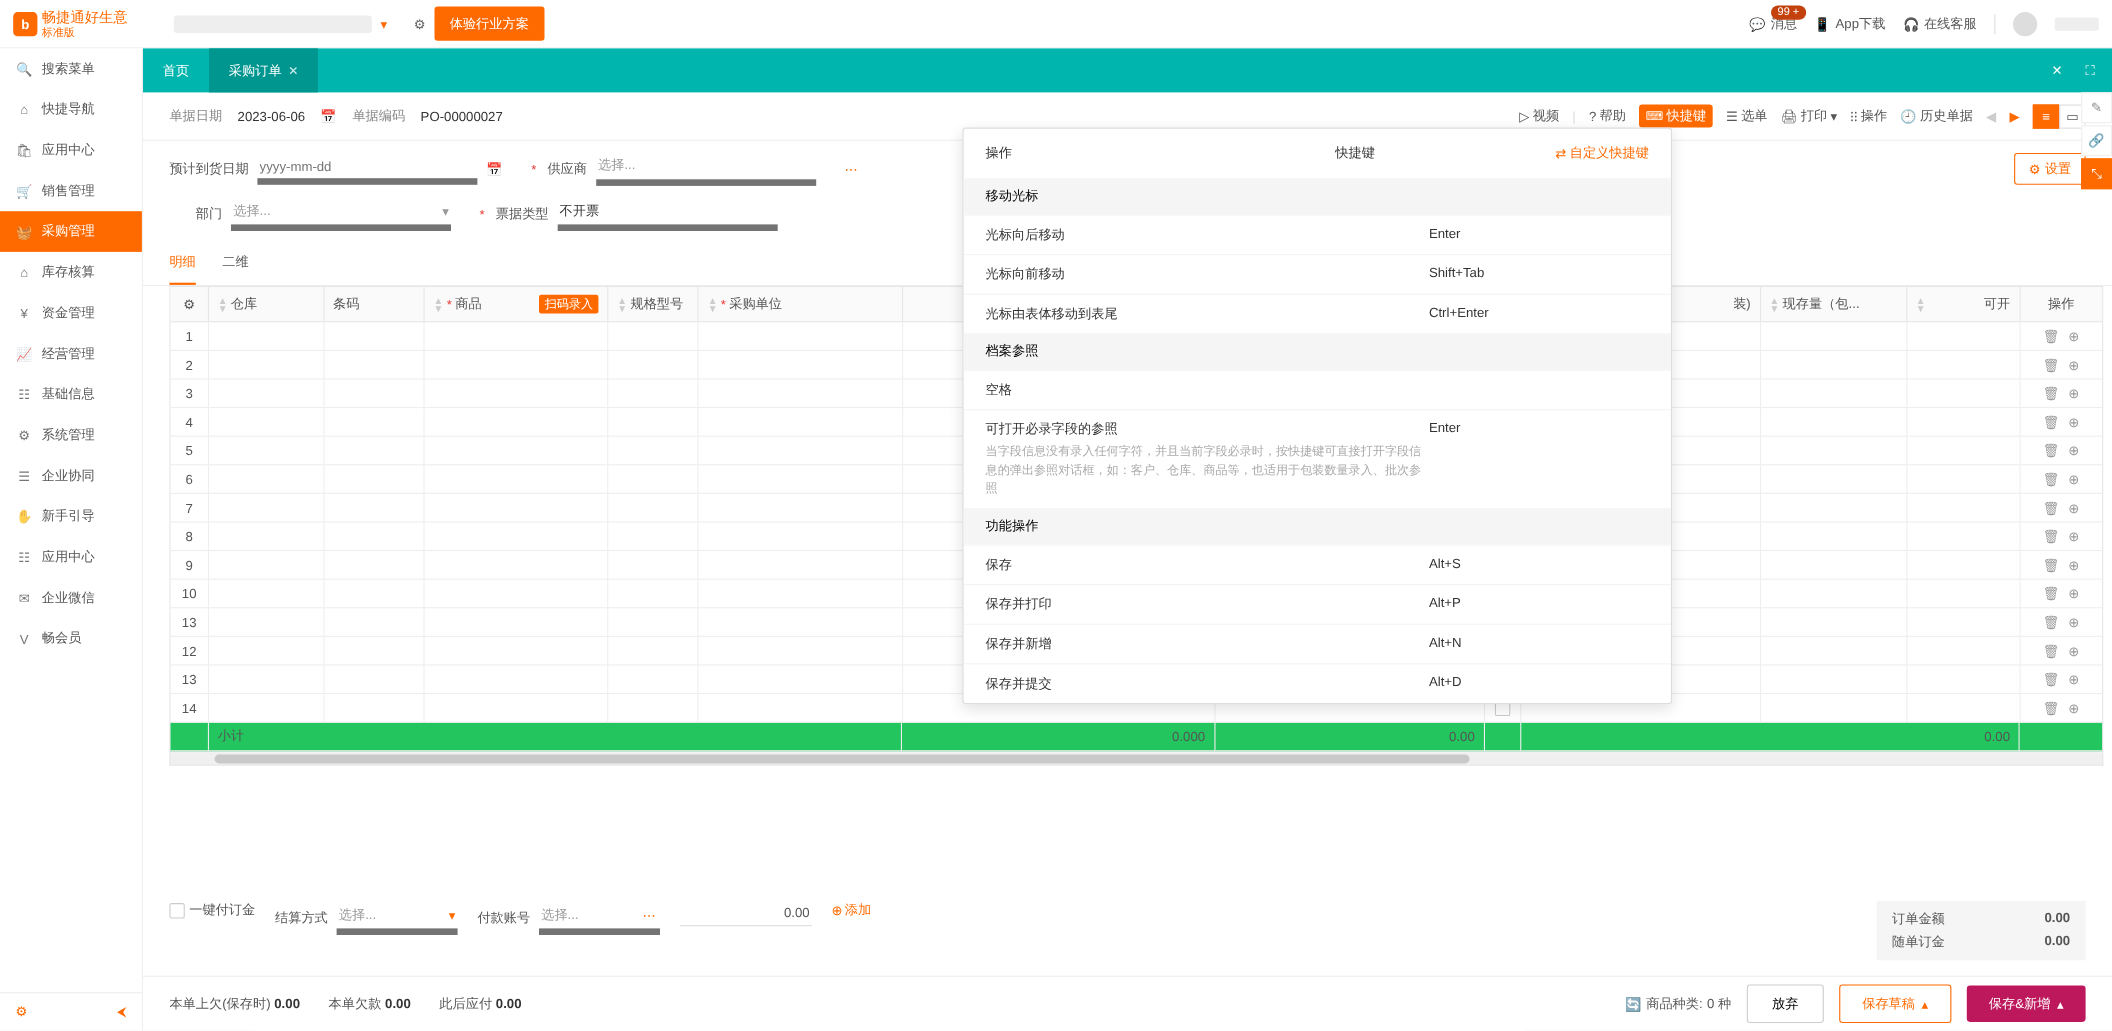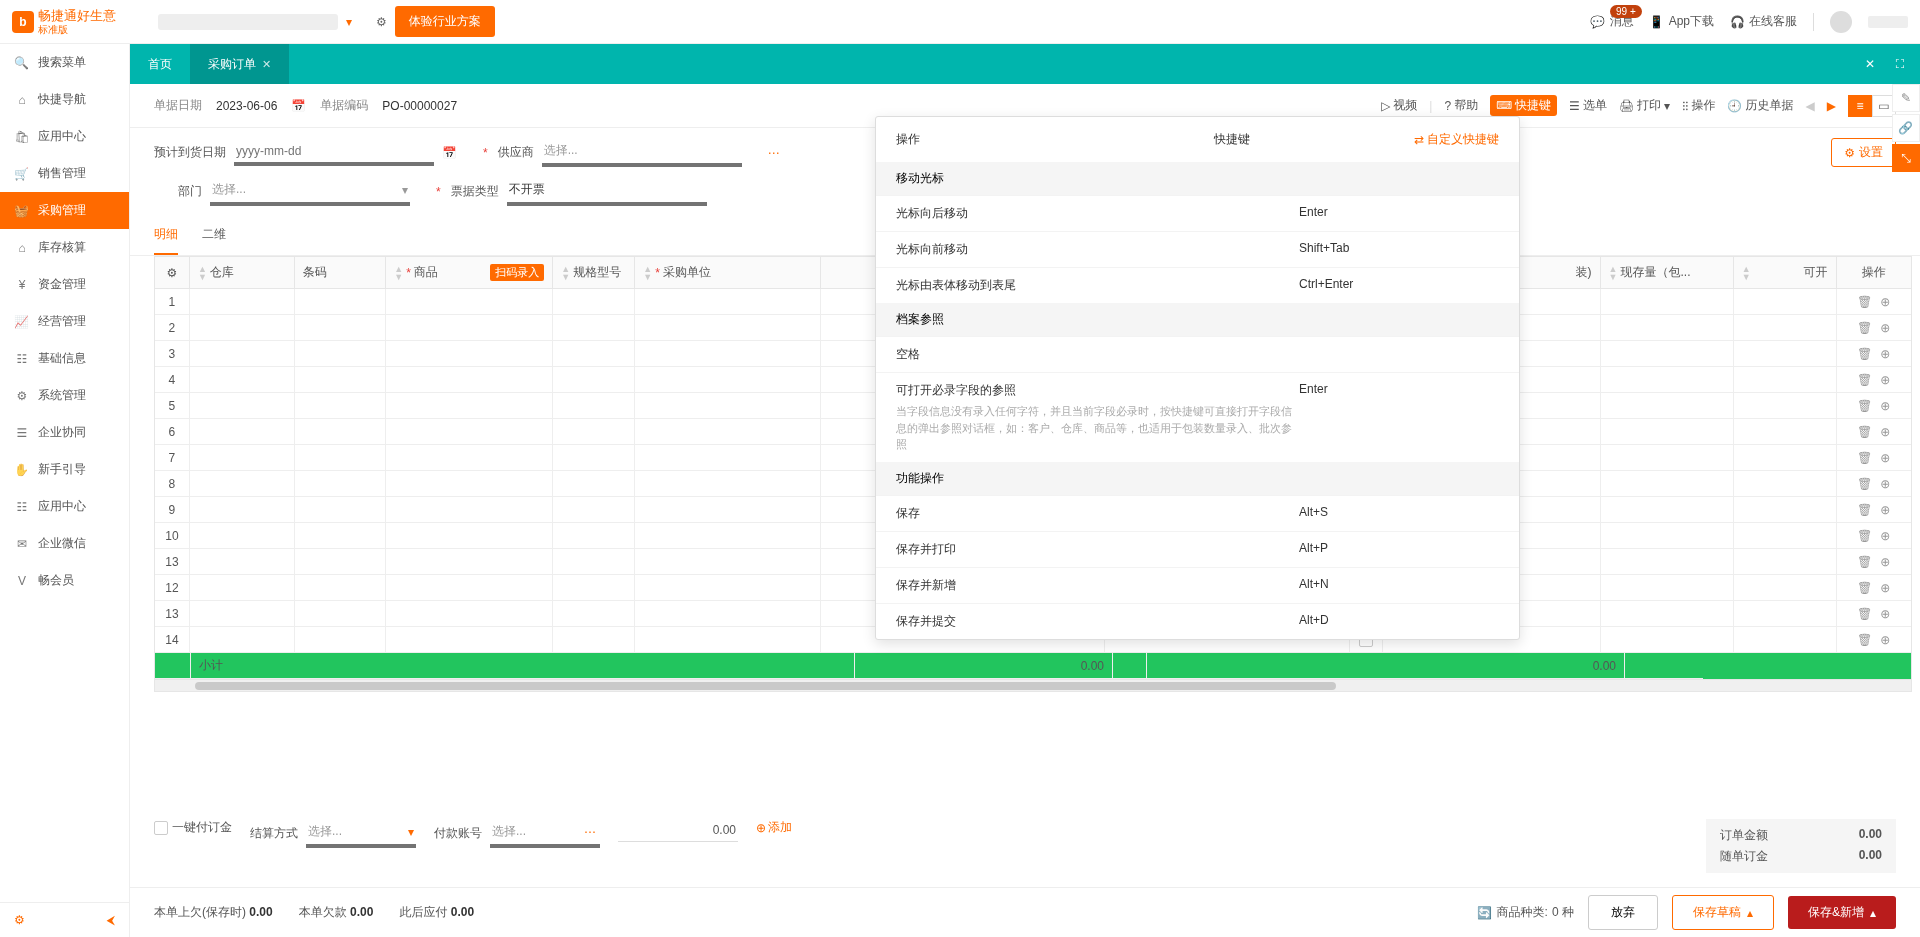--- a/index.html
+++ b/index.html
@@ -36,21 +36,21 @@
 .tb-val{color:#333}
 .cal{color:#ff6a00}
 .toolbar-right{margin-left:auto;display:flex;align-items:center;gap:12px;color:#555}
 .tr-link{display:flex;align-items:center;gap:3px;cursor:pointer}
 .kbd-badge{background:#ff6a00;color:#fff;padding:2px 6px;border-radius:3px;font-size:11px}
 .viewbtn{border:1px solid #ddd;width:24px;height:22px;display:flex;align-items:center;justify-content:center;cursor:pointer}
 .viewbtn.active{background:#ff6a00;color:#fff;border-color:#ff6a00}
 .formrow{display:flex;align-items:center;padding:10px 24px;gap:26px;color:#555}
 .frm{display:flex;align-items:center;gap:8px}
 .req{color:#e8403a;margin-right:2px}
-.frm input,.sel{border:none;border-bottom:4px solid #737373;padding:4px 2px;width:200px;color:#999;background:transparent}
+.frm input,.sel{border:none;border-bottom:6px solid #737373;padding:4px 2px;width:200px;color:#999;background:transparent}
 .sel{display:inline-flex;align-items:center;justify-content:space-between;width:200px}
 .more{color:#ff6a00;letter-spacing:2px}
 .setbtn{border:1px solid #ff6a00;color:#ff6a00;padding:5px 12px;border-radius:3px;margin-left:auto;display:flex;align-items:center;gap:4px;cursor:pointer}
 .subtabs{display:flex;padding:0 24px;gap:24px;border-bottom:1px solid #eee}
 .subtab{padding:10px 0;color:#555;cursor:pointer}
 .subtab.active{color:#ff6a00;border-bottom:2px solid #ff6a00}
 .gridwrap{flex:1;overflow:hidden;padding:0 8px 0 24px;position:relative}
 .grid{border:1px solid #e6e6e6;width:100%}
 .ghead{display:flex;background:#fafafa;border-bottom:1px solid #e6e6e6;height:32px;align-items:center}
 .gh{border-right:1px solid #e6e6e6;padding:0 8px;display:flex;align-items:center;gap:3px;color:#555;height:100%}
@@ -68,21 +68,21 @@
 .lowform .sel,.lowform input{width:110px}
 .add{color:#ff6a00;display:flex;align-items:center;gap:2px;cursor:pointer}
 .totals{margin-left:auto;background:#f5f5f5;padding:6px 14px;min-width:190px}
 .totrow{display:flex;justify-content:space-between;padding:2px 0}
 .totrow .v{font-weight:bold}
 .footer{height:50px;border-top:1px solid #eee;display:flex;align-items:center;padding:0 24px;gap:26px;color:#555}
 .footer .b{font-weight:bold;color:#333}
 .footer-right{margin-left:auto;display:flex;align-items:center;gap:14px}
 .btn-ghost{border:1px solid #ccc;background:#fff;padding:8px 22px;border-radius:3px;cursor:pointer}
 .btn-outline-o{border:1px solid #ff6a00;color:#ff6a00;background:#fff;padding:8px 20px;border-radius:3px;cursor:pointer;display:flex;align-items:center;gap:6px}
-.btn-solid-o{background:#b91c1c;color:#fff;border:none;padding:8px 20px;border-radius:3px;cursor:pointer;display:flex;align-items:center;gap:6px}
+.btn-solid-o{background:#be185d;color:#fff;border:none;padding:8px 20px;border-radius:3px;cursor:pointer;display:flex;align-items:center;gap:6px}
 .popover{position:absolute;top:116px;left:875px;width:645px;background:#fff;border:1px solid #ddd;border-radius:3px;box-shadow:0 4px 14px rgba(0,0,0,.12);z-index:50}
 .pop-head{display:flex;padding:14px 20px;align-items:center}
 .pop-head .c1{flex:1;color:#333;font-weight:500}
 .pop-head .c2{width:200px;color:#333;font-weight:500}
 .pop-link{color:#ff6a00;cursor:pointer;display:flex;align-items:center;gap:3px}
 .pop-sec{background:#f5f5f5;padding:8px 20px;color:#000000}
 .pop-row{display:flex;padding:9px 20px;align-items:flex-start;border-top:1px solid #f3f3f3}
 .pop-row .c1{flex:1;color:#333}
 .pop-row .c2{width:200px;color:#333}
 .pop-row .sub{color:#aaa;font-size:11px;margin-top:4px;line-height:1.5}
@@ -628,20 +628,21 @@
                   <div class="ops">
                     <span>🗑</span>
                     <span>⊕</span>
                   </div>
                 </div>
               </div>
             </div>
           <div class="grow subtotal">
             <div class="gcell c-idx"></div>
             <div class="gcell" style="width:664px">小计</div>
+            <div class="gcell c-m1" style="justify-content:flex-end">0.000</div>
             <div class="gcell c-m2" style="justify-content:flex-end">0.00</div>
             <div class="gcell c-ck"></div>
             <div class="gcell" style="width:478px;justify-content:flex-end">0.00</div>
             <div class="gcell c-op" style="border-right:none"></div>
           </div>
         </div>
         <div class="hscroll">
             <div class="hthumb"></div>
           </div>
       </div>

